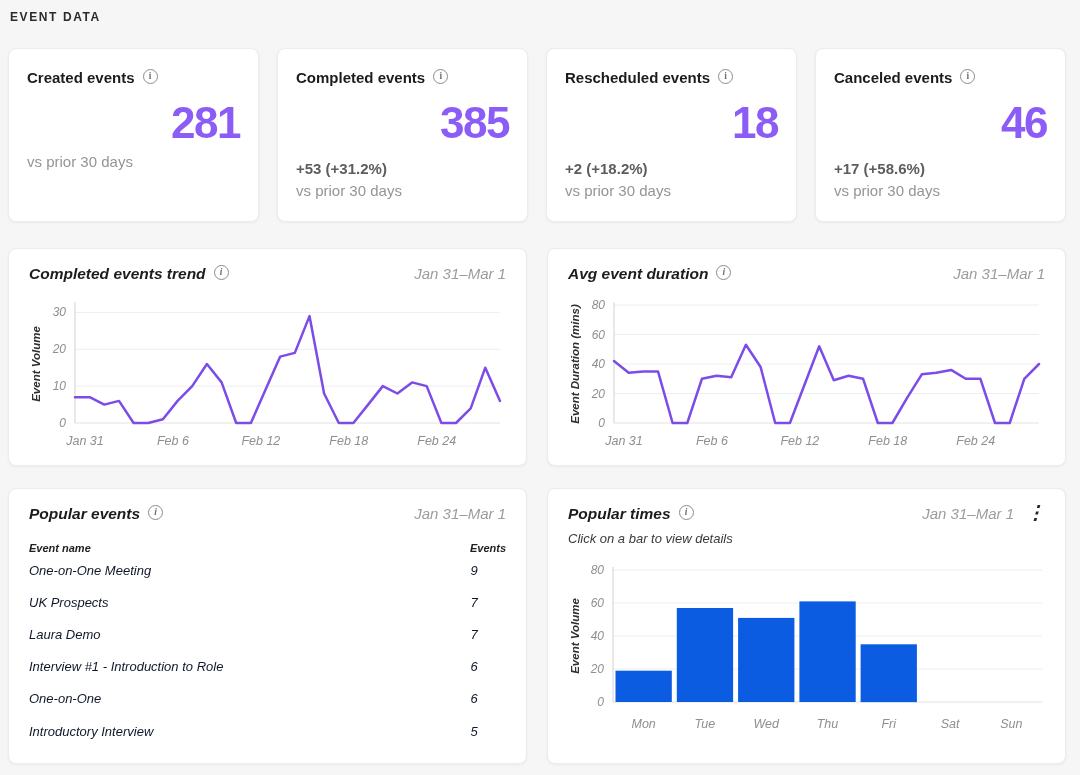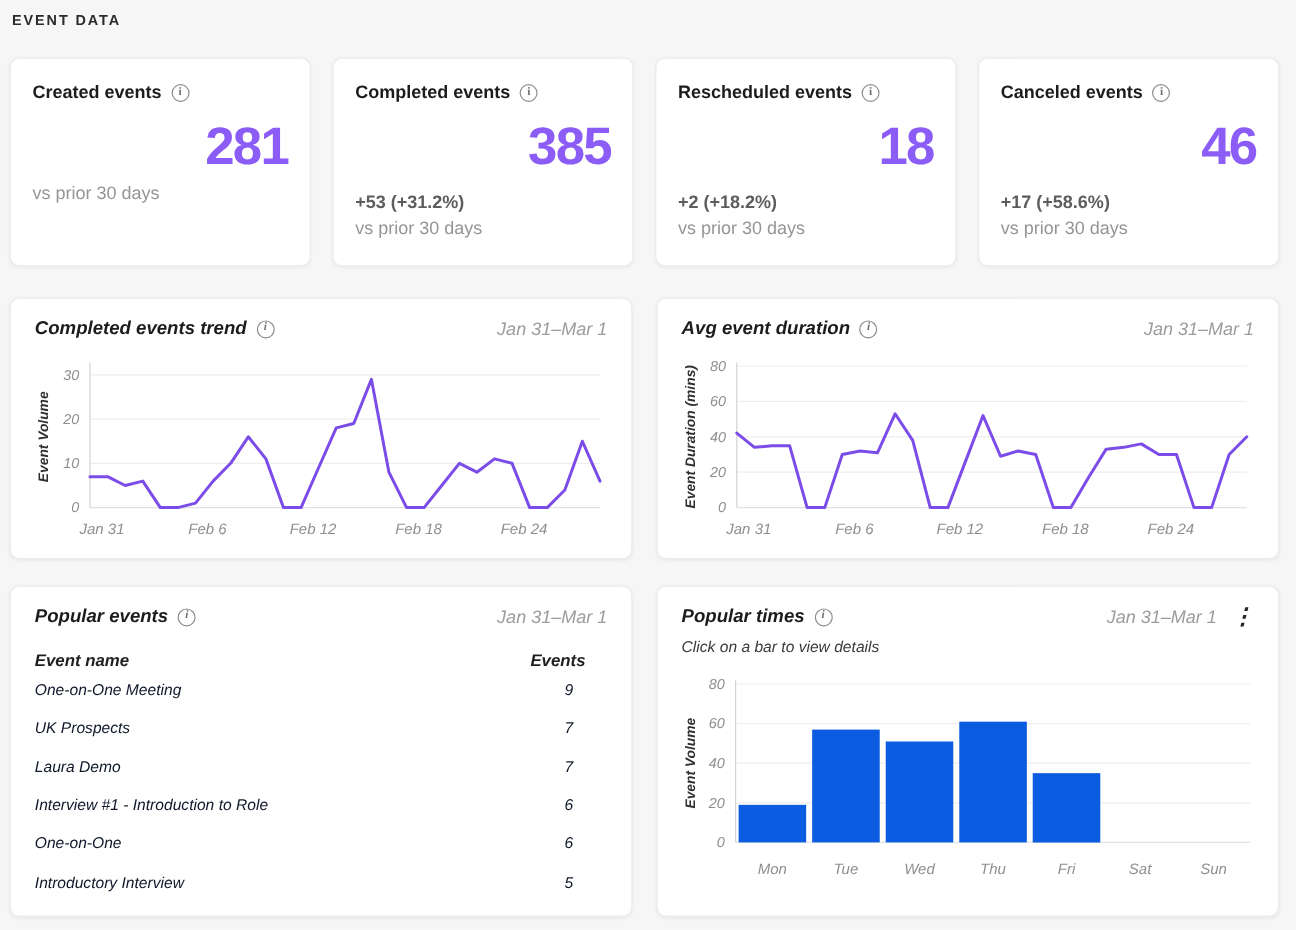--- a/index.html
+++ b/index.html
@@ -9,21 +9,21 @@
     background:#f6f6f6;
     font-family:"Liberation Sans", sans-serif;
   }
   .page { padding:10px 14px 0 8px; }
   .section-title { font-size:12px; font-weight:bold; letter-spacing:1.6px; color:#2b2b2b; padding-left:2px; }
 
   .card { background:#ffffff; border:1px solid #ececec; border-radius:8px; box-shadow:0 1px 3px rgba(20,20,20,0.05); }
 
   .stats-row { display:grid; grid-template-columns:repeat(4,1fr); gap:18px; margin-top:24px; }
   .stat-card { padding:20px 18px; height:174px; }
-  .stat-head, .chart-head { display:flex; align-items:center; }
+  .stat-head, .chart-head { display:flex; }
   .stat-title { font-size:15px; font-weight:bold; color:#1c1c1c; }
   .info-icon {
     width:15px; height:15px; min-width:15px; border:1.5px solid #8d8d8d; border-radius:50%;
     display:inline-flex; align-items:center; justify-content:center; margin-left:8px;
     color:#6f6f6f; font-size:9.5px; font-weight:bold; font-family:"Liberation Serif", serif;
     cursor:pointer; line-height:1;
   }
   .stat-value { margin-top:12px; font-size:44px; font-weight:bold; letter-spacing:-1.5px; color:#8b5cf6;text-align:right; }
   .stat-delta { margin-top:12px; font-size:15px; font-weight:bold; color:#5d5d5d; }
   .stat-caption { margin-top:5px; font-size:15px; color:#959595; }
@@ -33,22 +33,22 @@
   .bottom-row { margin-top:22px; }
 
   .chart-card { padding:16px 20px; height:218px; }
   .chart-title { font-size:15.5px; font-weight:bold; color:#1c1c1c; }
   .date-range { margin-left:auto; font-size:15px; color:#9c9c9c; white-space:nowrap; }
   .kebab { margin-left:12px; font-size:19px; font-weight:bold; color:#262626; line-height:15px; cursor:pointer; }
   .chart-card svg, .bar-card svg { margin-top:12px; display:block; }
   svg text { font-family:"Liberation Sans", sans-serif; }
 
   .table-card { padding:16px 20px; height:276px; }
-  .table-head { display:flex; margin-top:19px; font-size:14px; font-weight:bold; color:#1f1f1f; }
-  .th-events { margin-left:auto; width:64px; text-align:left; }
+  .table-head { display:flex; margin-top:19px; font-size:11px; font-weight:bold; color:#1f1f1f; }
+  .th-events { margin-left:auto; width:64px; text-align:right; }
   .t-row { display:flex; padding:8.6px 0; font-size:13px; color:#0f172a; }
   .t-row:first-of-type { margin-top:4px; }
   .t-val { margin-left:auto; width:64px; text-align:center; }
 
   .bar-card { padding:16px 20px; height:276px; }
   .bar-subtitle { margin-top:8px; font-size:13px; color:#3a3a3a; }
 </style>
 </head>
 <body>
 

